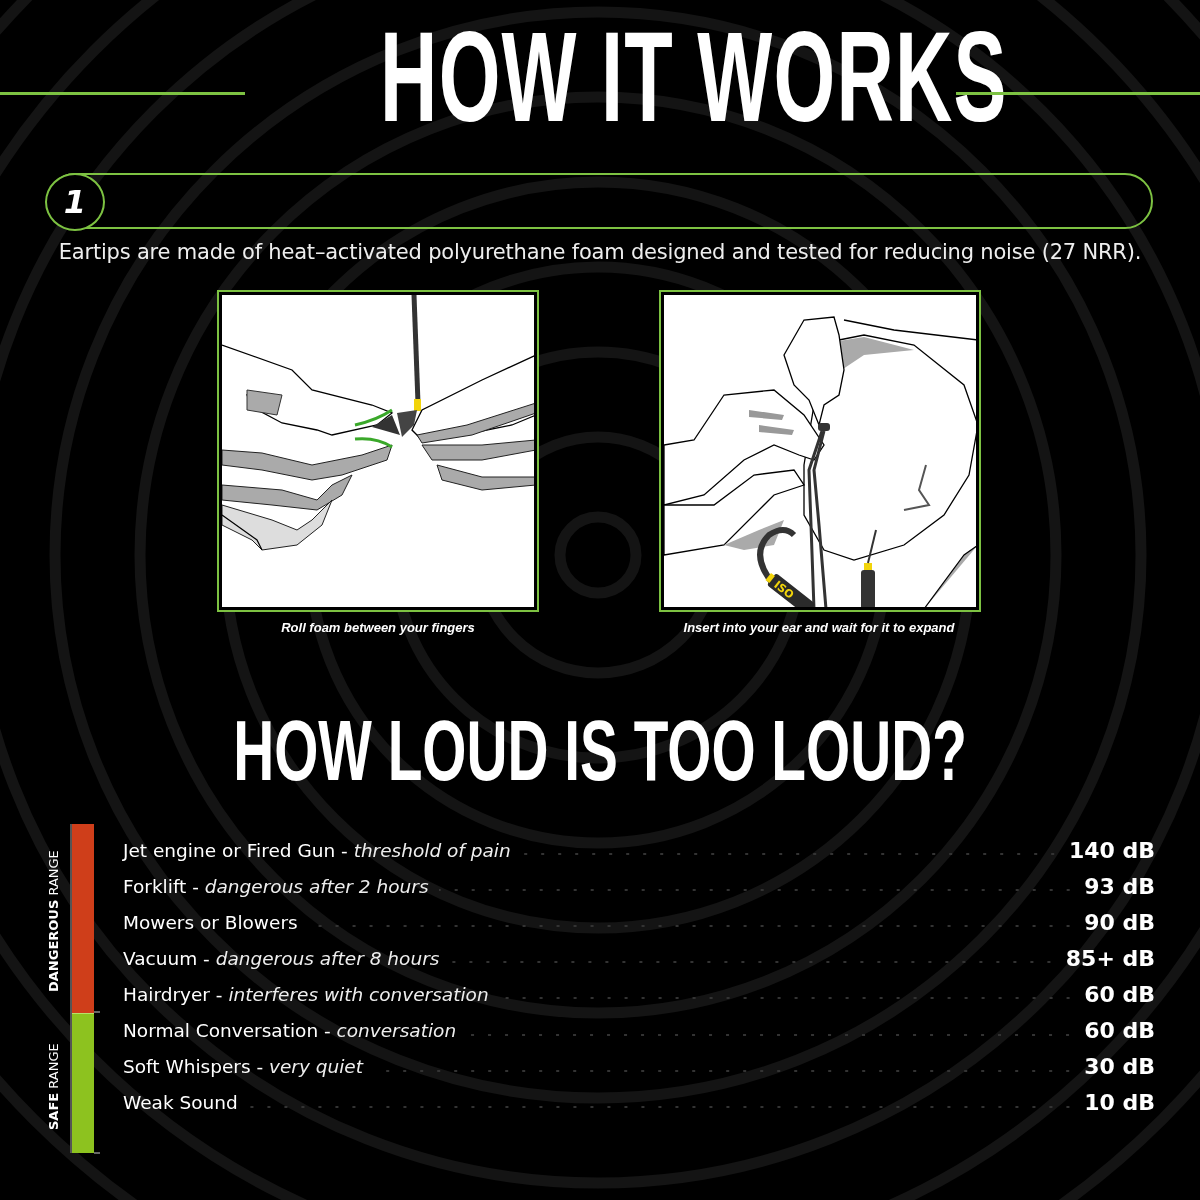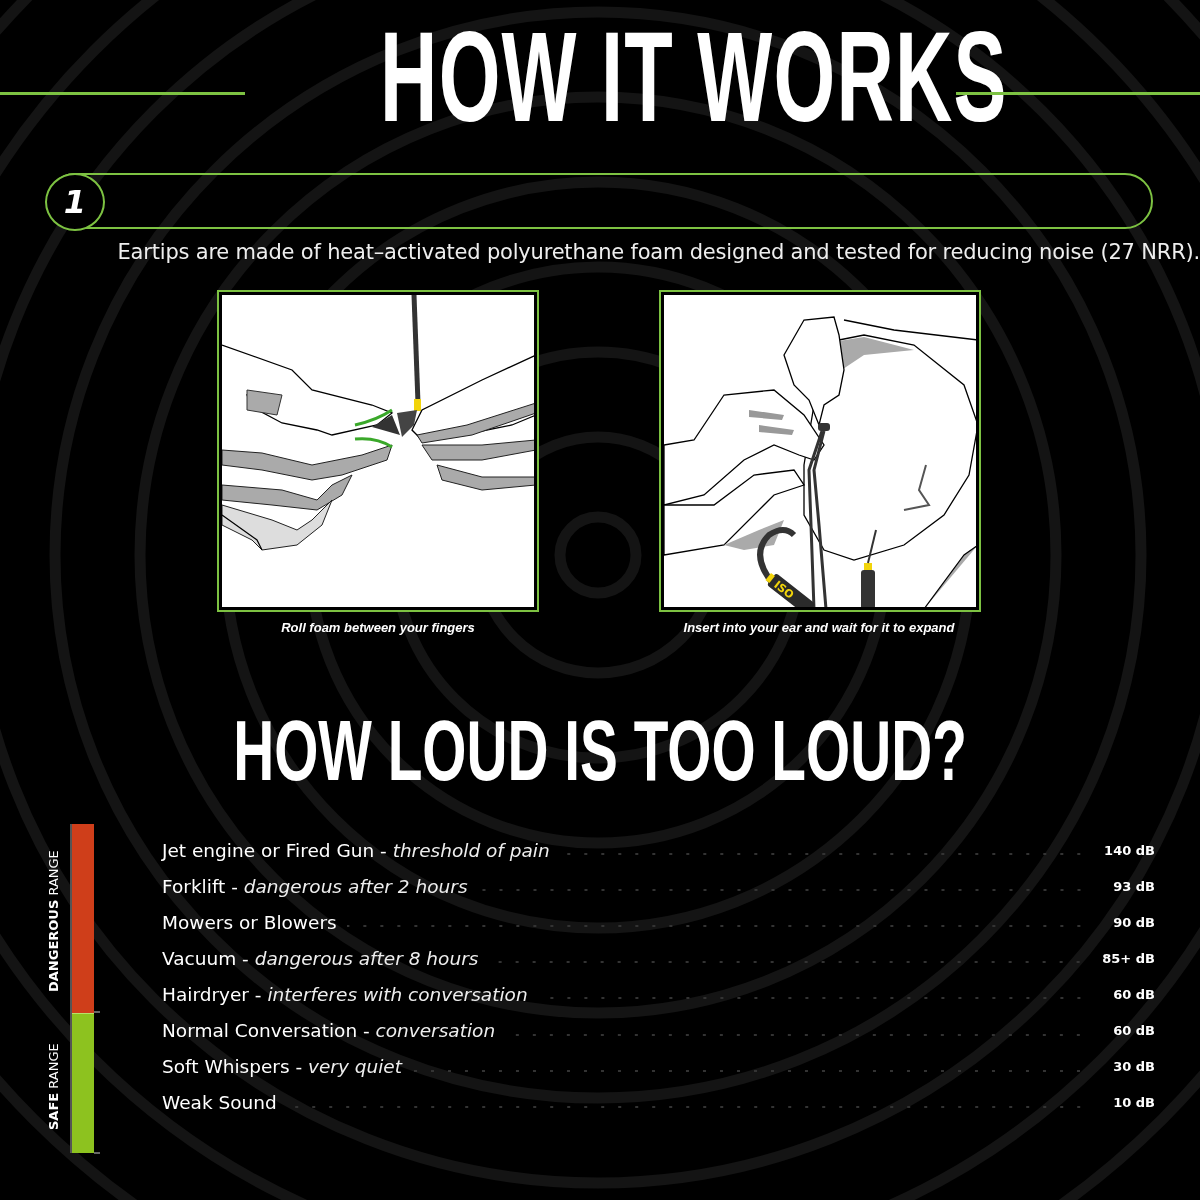--- a/index.html
+++ b/index.html
@@ -18,21 +18,21 @@
 
   
   .pill { position:absolute; left:47px; top:173px; width:1106px; height:56px; border:2px solid #7dc242;
     border-radius:30px; box-sizing:border-box; }
   .pill-num-circle { position:absolute; left:45px; top:173px; width:60px; height:58px; border:2px solid #7dc242;
     border-radius:50%; box-sizing:border-box; background:#000; }
   .pill-num { position:absolute; left:45px; top:173px; width:60px; height:58px; text-align:center;
     line-height:58px; font-family:"DejaVu Sans", sans-serif; font-weight:bold; font-style:italic; font-size:32px; }
   .pill-title { position:absolute; left:122px; top:173px; height:58px; line-height:58px;
     font-family:"DejaVu Sans", sans-serif; font-weight:bold; font-style:italic; font-size:38px; letter-spacing:1px; white-space:nowrap; }
-  .desc { position:absolute; left:0; width:1200px; top:240px; text-align:right; font-size:21px;
+  .desc { position:absolute; left:0; width:1200px; top:240px; text-align:center; font-size:21px;
     font-family:"DejaVu Sans", sans-serif; color:#eee; white-space:nowrap; letter-spacing:-0.2px; }
 
   
   .panel { position:absolute; top:290px; width:322px; height:322px; border:2px solid #7dc242; background:#000;
     box-sizing:border-box; padding:3px; }
   .panel .inner { width:100%; height:100%; background:#fff; position:relative; overflow:hidden; }
   .panel.left { left:217px; }
   .panel.right { left:659px; }
   .caption { position:absolute; top:620px; font-family:Liberation Sans, sans-serif; font-weight:bold;
     font-style:italic; font-size:13px; color:#fff; white-space:nowrap; text-align:center; }
@@ -50,27 +50,27 @@
   .bar-safe { position:absolute; left:72px; top:1013px; width:22px; height:140px; background:#8dc21f;
     border-top:1px solid #b8e06a; box-sizing:border-box; }
   .bar-tick { position:absolute; left:94px; width:6px; height:2px; background:#666; }
   .range-label { position:absolute; font-size:13px; color:#fff; white-space:nowrap;
     transform:rotate(-90deg); transform-origin:left top; font-family:"DejaVu Sans", sans-serif; }
   .range-label b { font-weight:bold; }
   .range-label span.light { font-weight:normal; }
 
   
   .rows { position:absolute; left:123px; top:832px; width:1032px; }
-  .row { position:relative; height:36.1px; display:flex; align-items:center;margin-left:39px; }
+  .row { position:relative; height:36.1px; display:flex; align-items:center; }
   .row .name { font-size:18.5px; color:#fff; white-space:nowrap; padding-right:10px; font-family:"DejaVu Sans", sans-serif; }
   .row .name .note { font-style:italic; font-weight:normal; color:#eee; }
   .row .dots { flex:1; height:2px; margin-top:8px;
     background-image:radial-gradient(circle, #333 1.2px, transparent 1.6px); background-size:17px 4px;
     background-repeat:repeat-x; background-position:right center; }
-  .row .val { font-weight:bold; font-size:13px; color:#fff; white-space:nowrap; text-align:right; padding-left:8px;
+  .row .val { font-weight:bold; font-size:22px; color:#fff; white-space:nowrap; text-align:center; padding-left:8px;
     min-width:60px; font-family:"DejaVu Sans", sans-serif; }
 </style>
 </head>
 <body>
 
 <svg class="bg-rings" viewBox="0 0 1200 1200">
   <g fill="none" stroke="#141414" stroke-width="11">
     <circle cx="598" cy="555" r="38"></circle>
     <circle cx="598" cy="555" r="118"></circle>
     <circle cx="598" cy="555" r="203"></circle>

